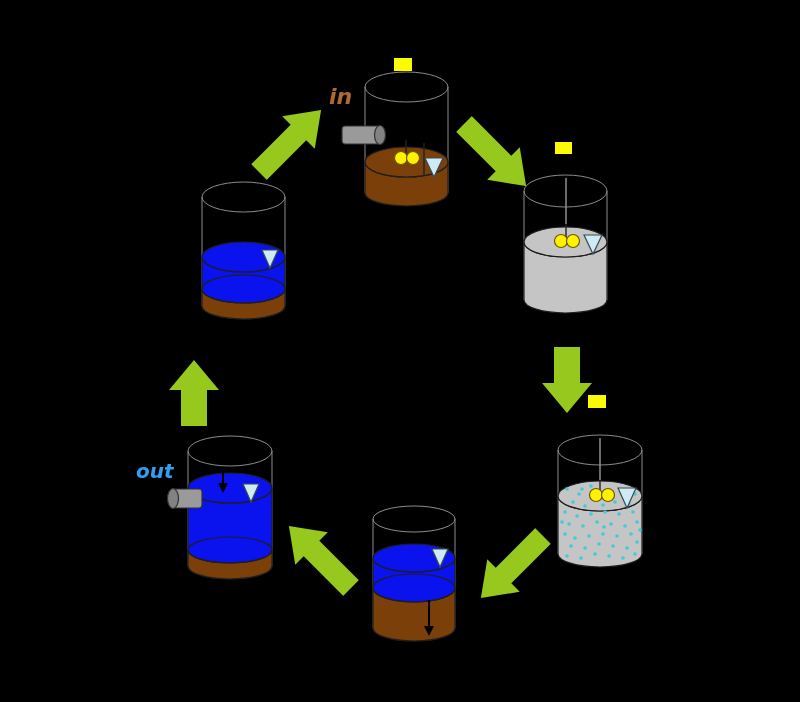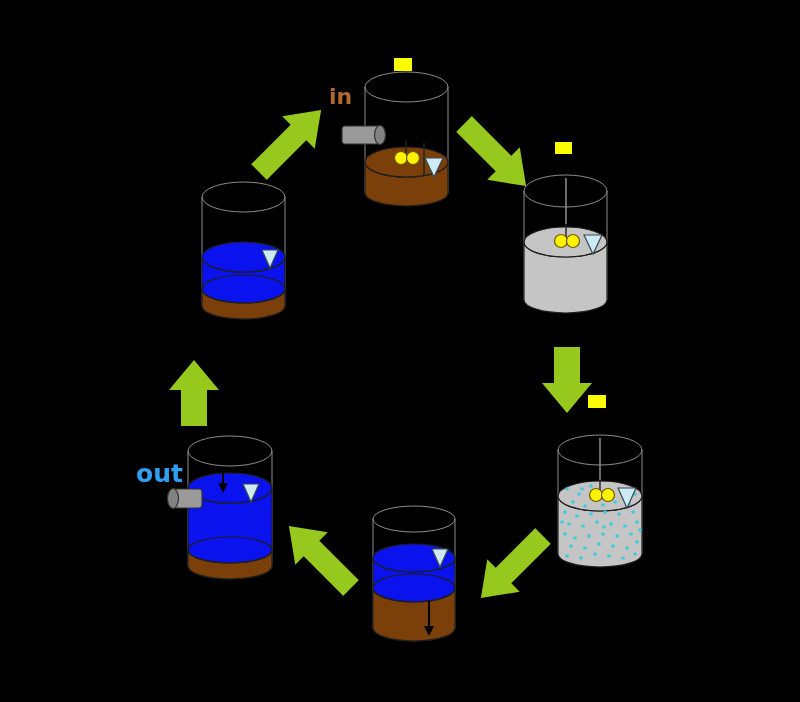--- a/index.html
+++ b/index.html
@@ -18,24 +18,24 @@
   .stir{stroke:#999;stroke-width:1.4;}
   .stir-dark{stroke:#222;stroke-width:1.4;}
   .sarrow{stroke:#000;stroke-width:2;}
   .sarrow-head{fill:#000;}
   .dot{fill:var(--aeration-dot,#3ccccdd);}
   .apoly{fill:var(--arrow,#96c81e);}
   .pipe-body{fill:var(--pipe-gray,#9a9a9a);stroke:#333;stroke-width:1.2;}
   .pipe-cap{fill:#828282;stroke:#333;stroke-width:1.2;}
 
   .yrect{position:absolute;background:var(--marker-yellow,#fcfc00);}
-  .lbl{position:absolute;font-weight:bold;
+  .lbl{position:absolute;font-weight:bold;font-style:italic;
        text-shadow:-1px 0 #000,1px 0 #000,0 -1px #000,0 1px #000,1px 1px #000,-1px -1px #000;}
   .lbl-in{color:var(--in-label,#b06a30);font-size:22px;}
-  .lbl-out{color:var(--out-label,#2f9ff2);font-size:25px;}
+  .lbl-out{color:var(--out-label,#2f9ff2);font-size:20px;}
 </style>
 </head>
 <body>
 
 <div class="stage">
 
   <svg class="abs" style="left:364px;top:71px;" width="85" height="136" viewBox="0 0 85 136">
     <line class="wall" x1="1" y1="16" x2="1" y2="122"></line>
     <line class="wall" x1="84" y1="16" x2="84" y2="122"></line>
     <ellipse class="rim" cx="42.5" cy="16" rx="41.5" ry="15"></ellipse>

